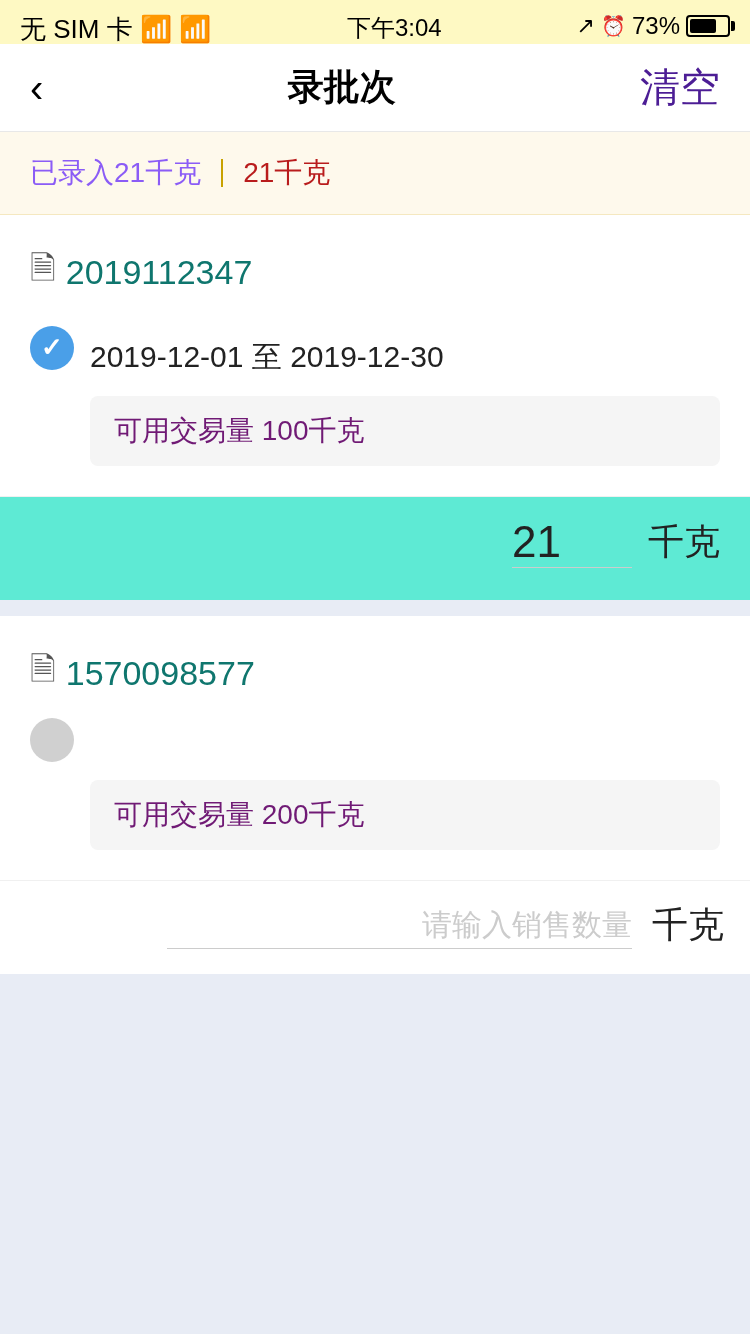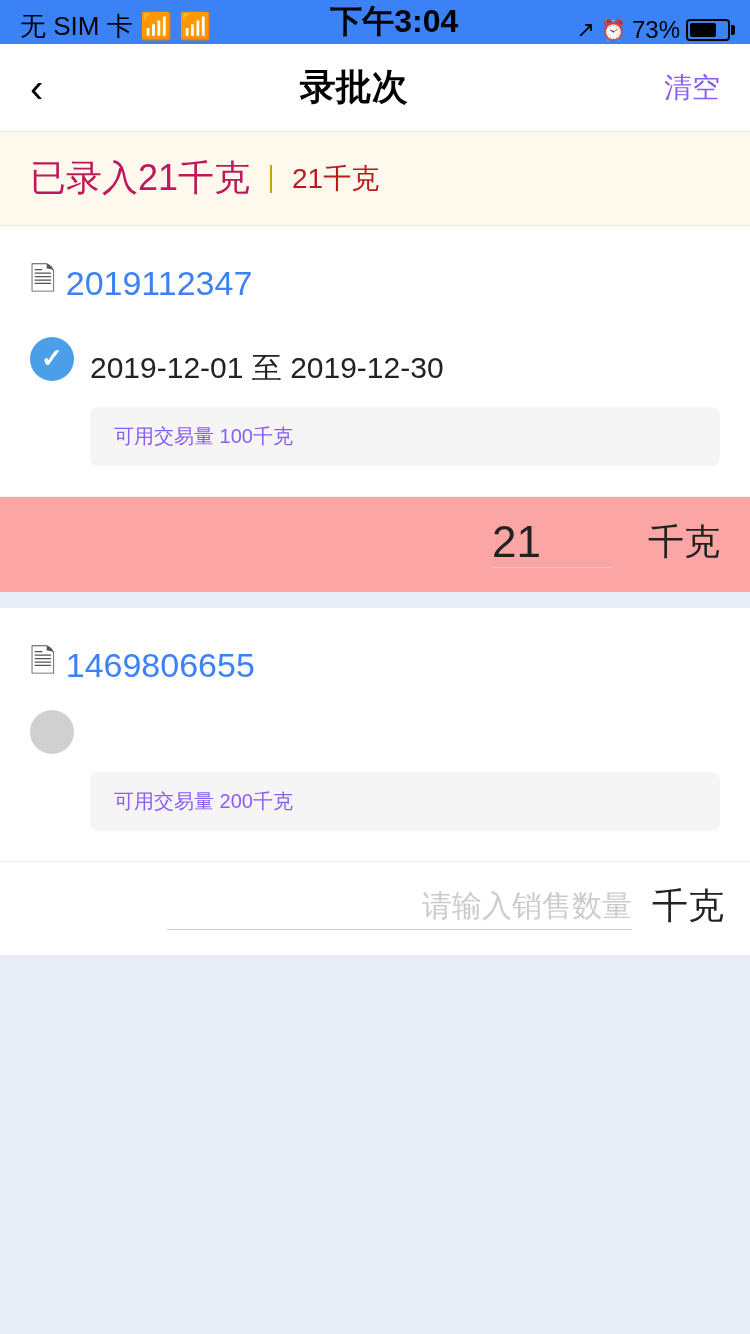--- a/index.html
+++ b/index.html
@@ -9,30 +9,30 @@
       min-height: 1334px;
       font-family: -apple-system, "PingFang SC", "Helvetica Neue", sans-serif;
       background: #f0f2f7;
       display: flex;
       flex-direction: column;
     }
 
     
     .status-bar {
       height: 44px;
-      background: #3b82f6;
-      display: flex;
-      align-items: flex-end;
+      background: #fef9c3;
+      display: flex;
+      align-items: flex-start;
       justify-content: space-between;
-      padding: 0 20px;
+      padding: 12px 20px;
       font-size: 28px;
       font-weight: 500;
     }
     .status-left { font-size: 26px; color: #000; }
-    .status-center { font-size: 32px; font-weight: 700; color: #000; }
+    .status-center { font-size: 24px; font-weight: 400; color: #000; }
     .status-right { display: flex; align-items: center; gap: 6px; font-size: 24px; }
     .battery-icon {
       width: 44px; height: 22px;
       border: 2px solid #000;
       border-radius: 4px;
       position: relative;
       display: inline-flex;
       align-items: center;
       padding: 2px;
     }
@@ -69,37 +69,37 @@
       cursor: pointer;
       line-height: 1;
     }
     .nav-title {
       font-size: 36px;
       font-weight: 600;
       color: #000;
       text-align: center;
     }
     .nav-action {
-      font-size: 28px;
-      color: #8b5cf6;
+      font-size: 40px;
+      color: #4c1d95;
       cursor: pointer;
     }
 
     
     .summary-bar {
       background: #fef9ec;
       padding: 22px 30px;
       display: flex;
       align-items: center;
       gap: 20px;
       border-bottom: 1px solid #f5e8c0;
     }
     .summary-label {
-      font-size: 36px;
-      color: #be185d;
+      font-size: 28px;
+      color: #8b5cf6;
     }
     .summary-divider {
       width: 2px;
       height: 28px;
       background: #c8a200;
     }
     .summary-value {
       font-size: 28px;
       color: #b91c1c;
     }
@@ -115,21 +115,21 @@
       align-items: center;
       gap: 10px;
       margin-bottom: 18px;
     }
     .batch-icon {
       font-size: 32px;
       color: #555;
     }
     .batch-id {
       font-size: 34px;
-      color: #3b82f6;
+      color: #0f766e;
       font-weight: 500;
     }
     .batch-date-row {
       display: flex;
       align-items: center;
       gap: 16px;
       margin-bottom: 18px;
     }
     .radio-circle {
       width: 44px;
@@ -153,34 +153,34 @@
     }
     .batch-date {
       font-size: 30px;
       color: #222;
       margin-top: 20px;
     }
     .batch-avail-box {
       background: #f5f5f5;
       border-radius: 8px;
       padding: 16px 24px;
-      font-size: 20px;
-      color: #8b5cf6;
+      font-size: 28px;
+      color: #701a75;
       margin-left: 60px;
     }
 
     
     .quantity-row {
       display: flex;
       align-items: center;
       justify-content: flex-end;
-      padding: 20px 30px 24px 30px;
-      background: #fca5a5;
+      padding: 20px 30px 32px 30px;
+      background: #5eead4;
       border-top: 1px solid #f0f0f0;
-      gap: 36px;
+      gap: 16px;
     }
     .quantity-value {
       font-size: 44px;
       color: #222;
       font-weight: 500;
     }
     .quantity-underline {
       border-bottom: 1px solid #ccc;
       min-width: 120px;
     }
@@ -277,21 +277,21 @@
     <span class="quantity-value">21</span>
   </div>
   <span class="quantity-unit">千克</span>
 </div>
 
 <div class="section-divider"></div>
 
 <div class="batch-item">
   <div class="batch-id-row">
     <span class="batch-icon">🗎</span>
-    <span class="batch-id">1469806655</span>
+    <span class="batch-id">1570098577</span>
   </div>
   <div class="batch-date-row">
     <div class="radio-circle unselected">
     </div>
   </div>
   <div class="batch-avail-box">可用交易量 200千克</div>
 </div>
 
 <div class="input-row">
   <input class="qty-input" type="text" placeholder="请输入销售数量" style="">

